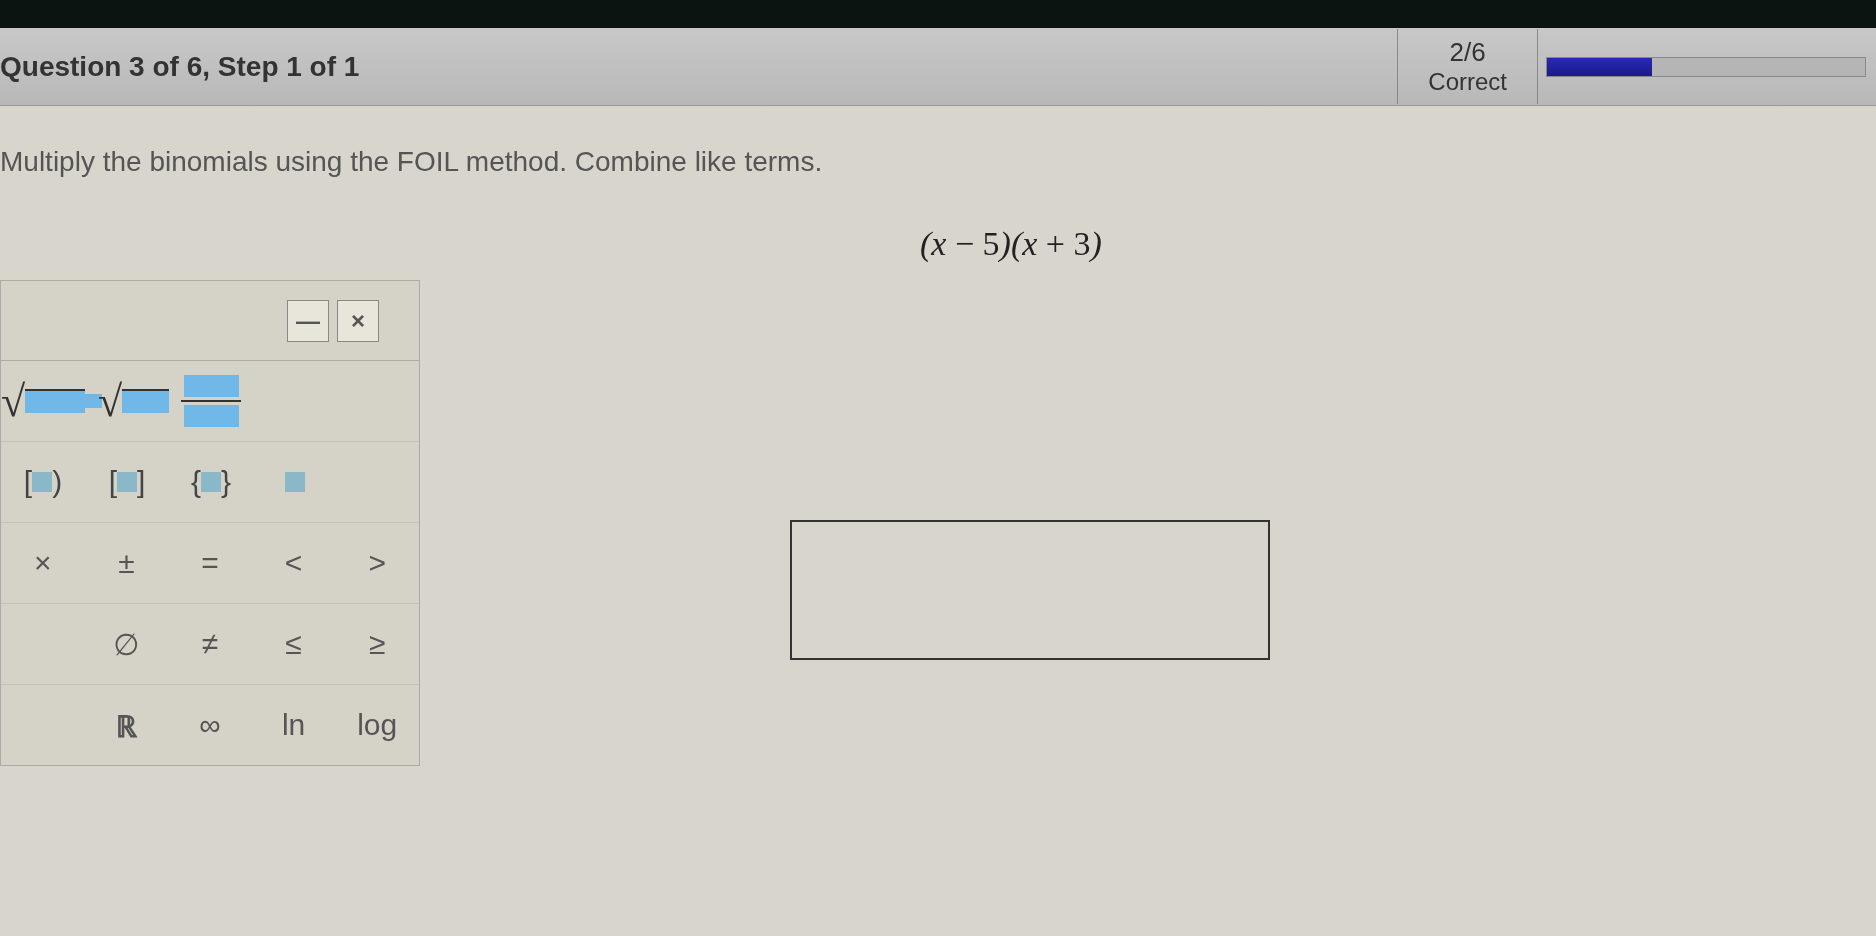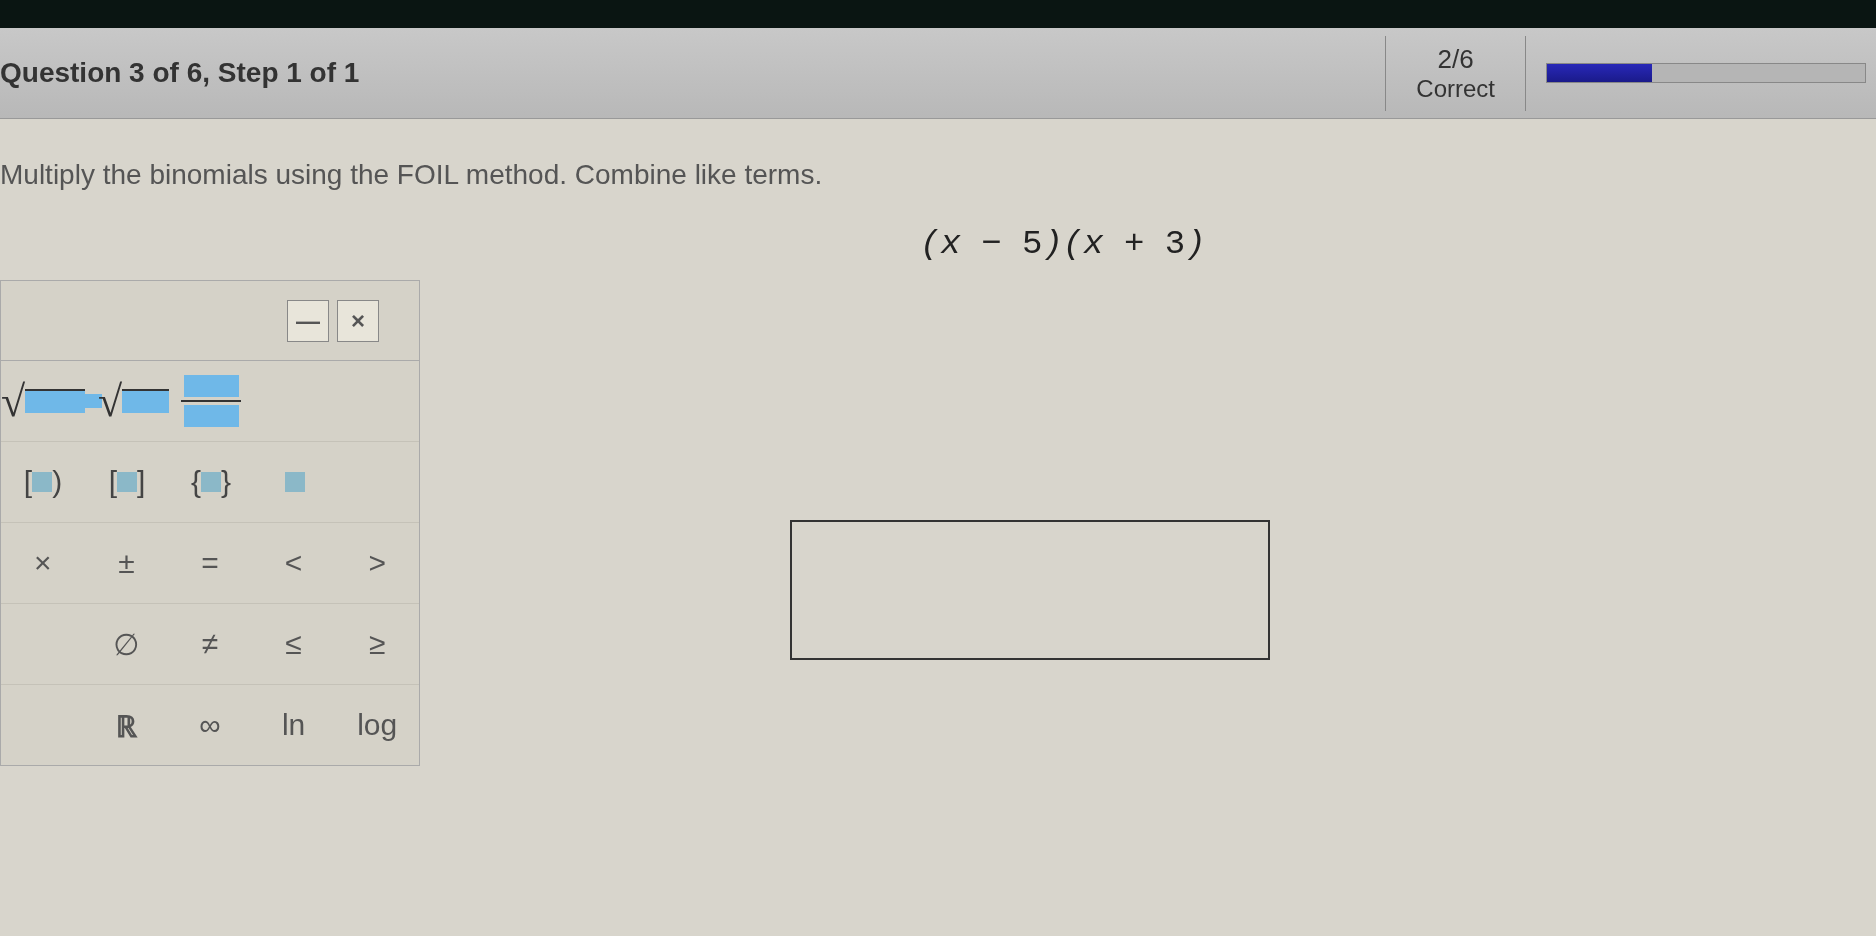--- a/index.html
+++ b/index.html
@@ -13,36 +13,36 @@
       width: 1876px;
       height: 936px;
       overflow: hidden;
     }
     .top-black {
       height: 28px;
       background: #0a1512;
     }
     .header-bar {
       background: linear-gradient(to bottom, #c8c8c8, #b8b8b8);
-      height: 91px;
+      height: 78px;
       display: flex;
       align-items: center;
       padding: 0 10px 0 0;
       border-bottom: 1px solid #999;
     }
     .question-label {
       font-size: 28px;
       font-weight: bold;
       color: #333;
       flex: 1;
     }
     .score-section {
       display: flex;
       align-items: center;
-      gap: 20px;
+      gap: 8px;
     }
     .score-text {
       text-align: center;
       border-left: 1px solid #888;
       border-right: 1px solid #888;
       padding: 8px 30px;
     }
     .score-num {
       font-size: 26px;
       color: #333;
@@ -66,21 +66,21 @@
     .content {
       padding: 40px 0 0 0;
     }
     .instruction {
       font-size: 28px;
       color: #555;
       padding-left: 0;
       margin-bottom: 68px;
     }
     .expression {
-      font-family: Liberation Mono, monospace;
+      font-family: Liberation Serif, serif;
       font-size: 34px;
       color: #222;
       text-align: center;
       position: absolute;
       left: 920px;
       top: 225px;
       font-style: italic;
     }
     .expression .num {
       font-style: normal;

